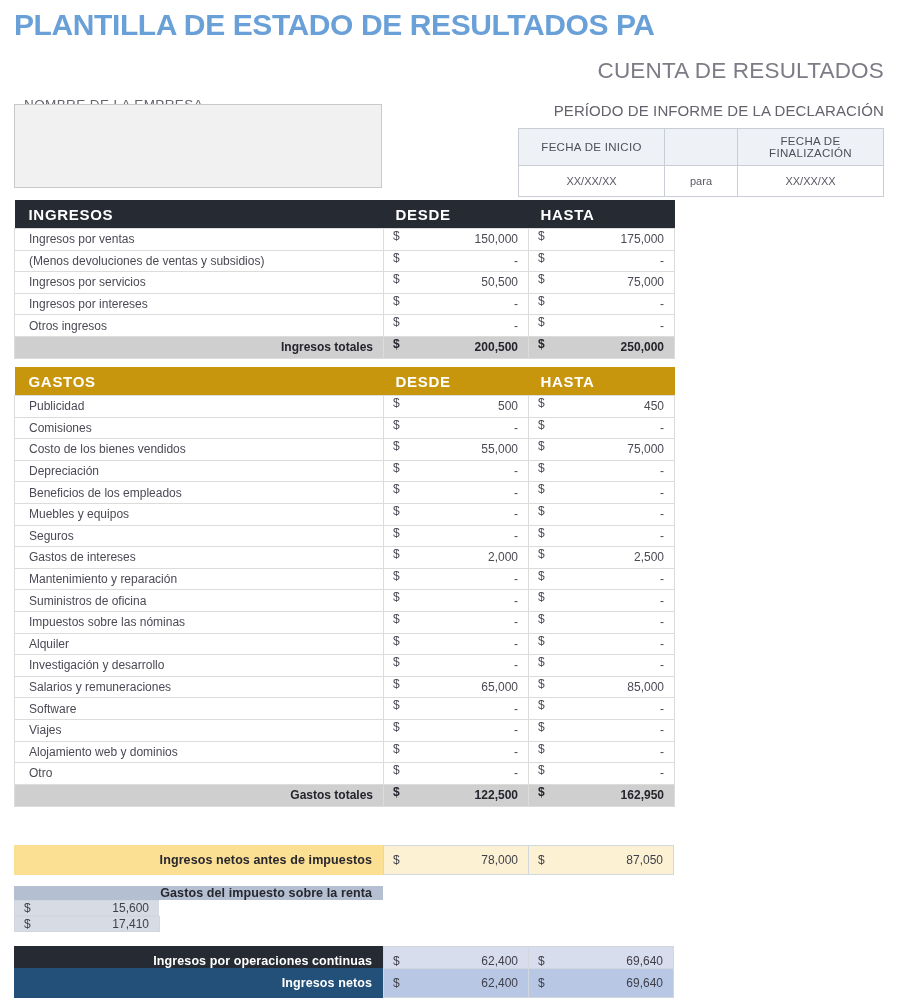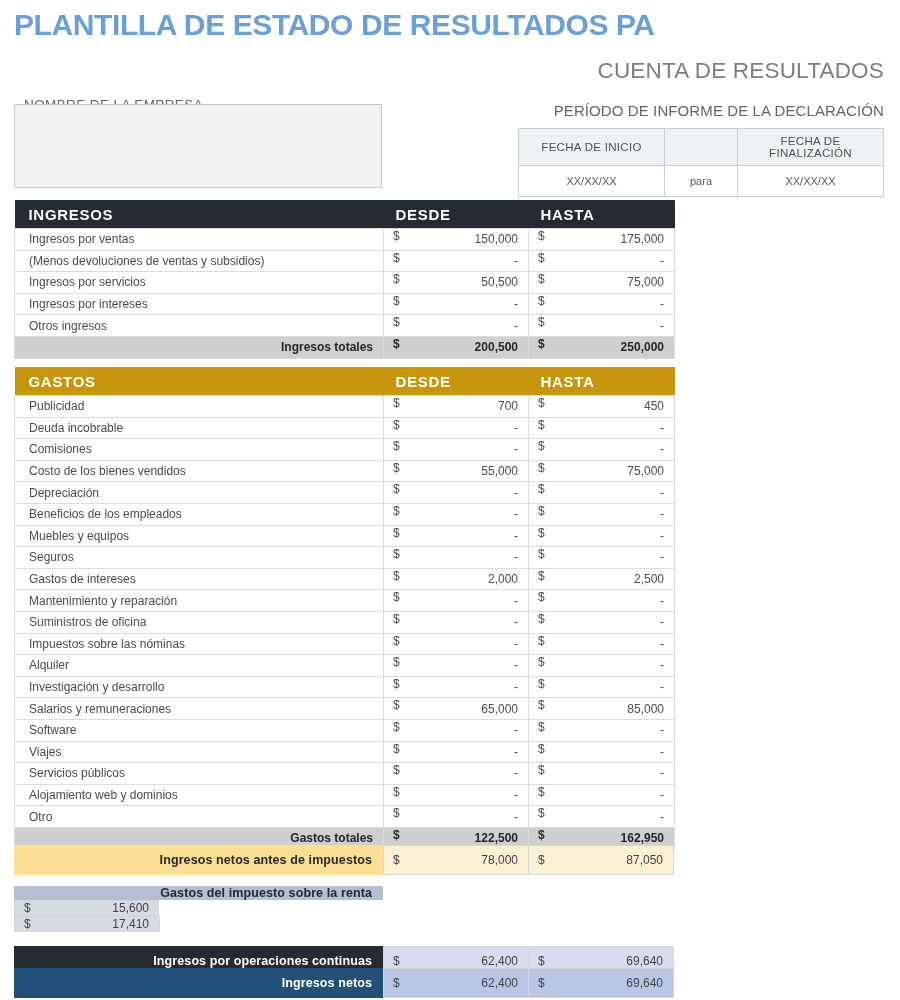--- a/index.html
+++ b/index.html
@@ -297,27 +297,22 @@
   <thead>
     <tr>
       <th>GASTOS</th>
       <th class="num">DESDE</th>
       <th class="num">HASTA</th>
     </tr>
   </thead>
   <tbody>
       <tr>
         <td class="lbl">Publicidad</td>
-        <td class="val"><span class="cur">$</span><span>700</span></td>
+        <td class="val"><span class="cur">$</span><span>500</span></td>
         <td class="val"><span class="cur">$</span><span>450</span></td>
-      </tr>
-      <tr>
-        <td class="lbl">Deuda incobrable</td>
-        <td class="val"><span class="cur">$</span><span>-</span></td>
-        <td class="val"><span class="cur">$</span><span>-</span></td>
       </tr>
       <tr>
         <td class="lbl">Comisiones</td>
         <td class="val"><span class="cur">$</span><span>-</span></td>
         <td class="val"><span class="cur">$</span><span>-</span></td>
       </tr>
       <tr>
         <td class="lbl">Costo de los bienes vendidos</td>
         <td class="val"><span class="cur">$</span><span>55,000</span></td>
         <td class="val"><span class="cur">$</span><span>75,000</span></td>
@@ -377,25 +372,20 @@
         <td class="val"><span class="cur">$</span><span>65,000</span></td>
         <td class="val"><span class="cur">$</span><span>85,000</span></td>
       </tr>
       <tr>
         <td class="lbl">Software</td>
         <td class="val"><span class="cur">$</span><span>-</span></td>
         <td class="val"><span class="cur">$</span><span>-</span></td>
       </tr>
       <tr>
         <td class="lbl">Viajes</td>
-        <td class="val"><span class="cur">$</span><span>-</span></td>
-        <td class="val"><span class="cur">$</span><span>-</span></td>
-      </tr>
-      <tr>
-        <td class="lbl">Servicios públicos</td>
         <td class="val"><span class="cur">$</span><span>-</span></td>
         <td class="val"><span class="cur">$</span><span>-</span></td>
       </tr>
       <tr>
         <td class="lbl">Alojamiento web y dominios</td>
         <td class="val"><span class="cur">$</span><span>-</span></td>
         <td class="val"><span class="cur">$</span><span>-</span></td>
       </tr>
       <tr>
         <td class="lbl">Otro</td>

